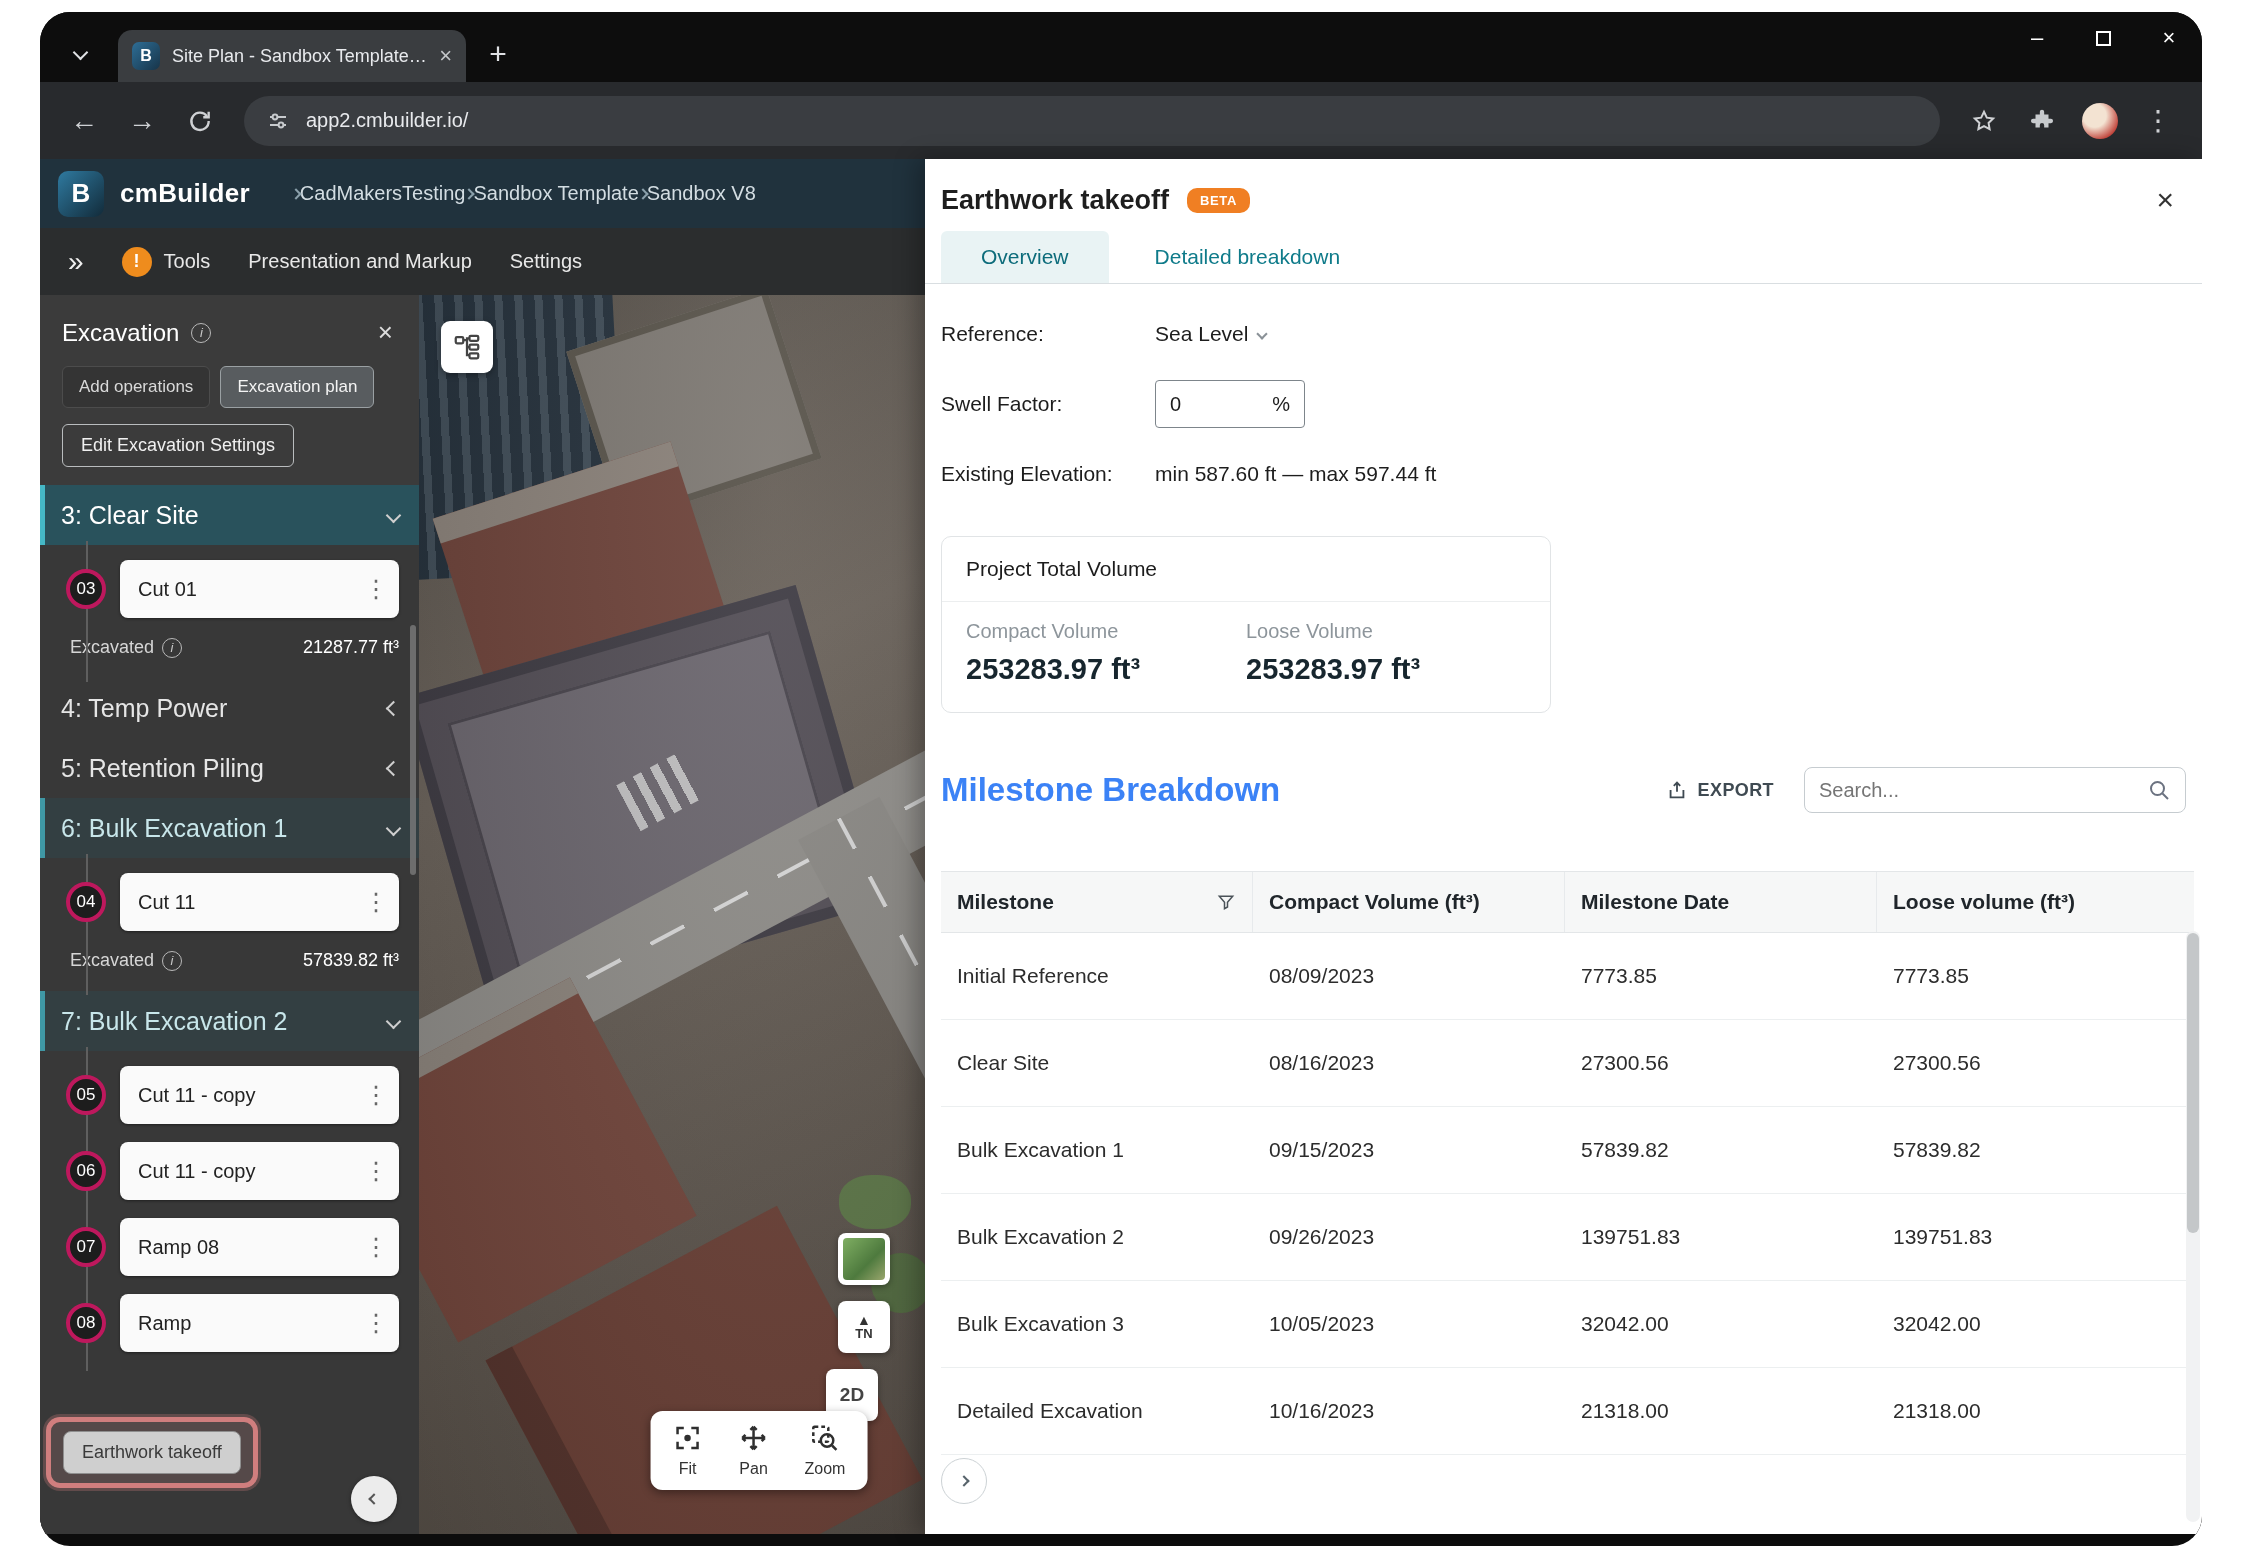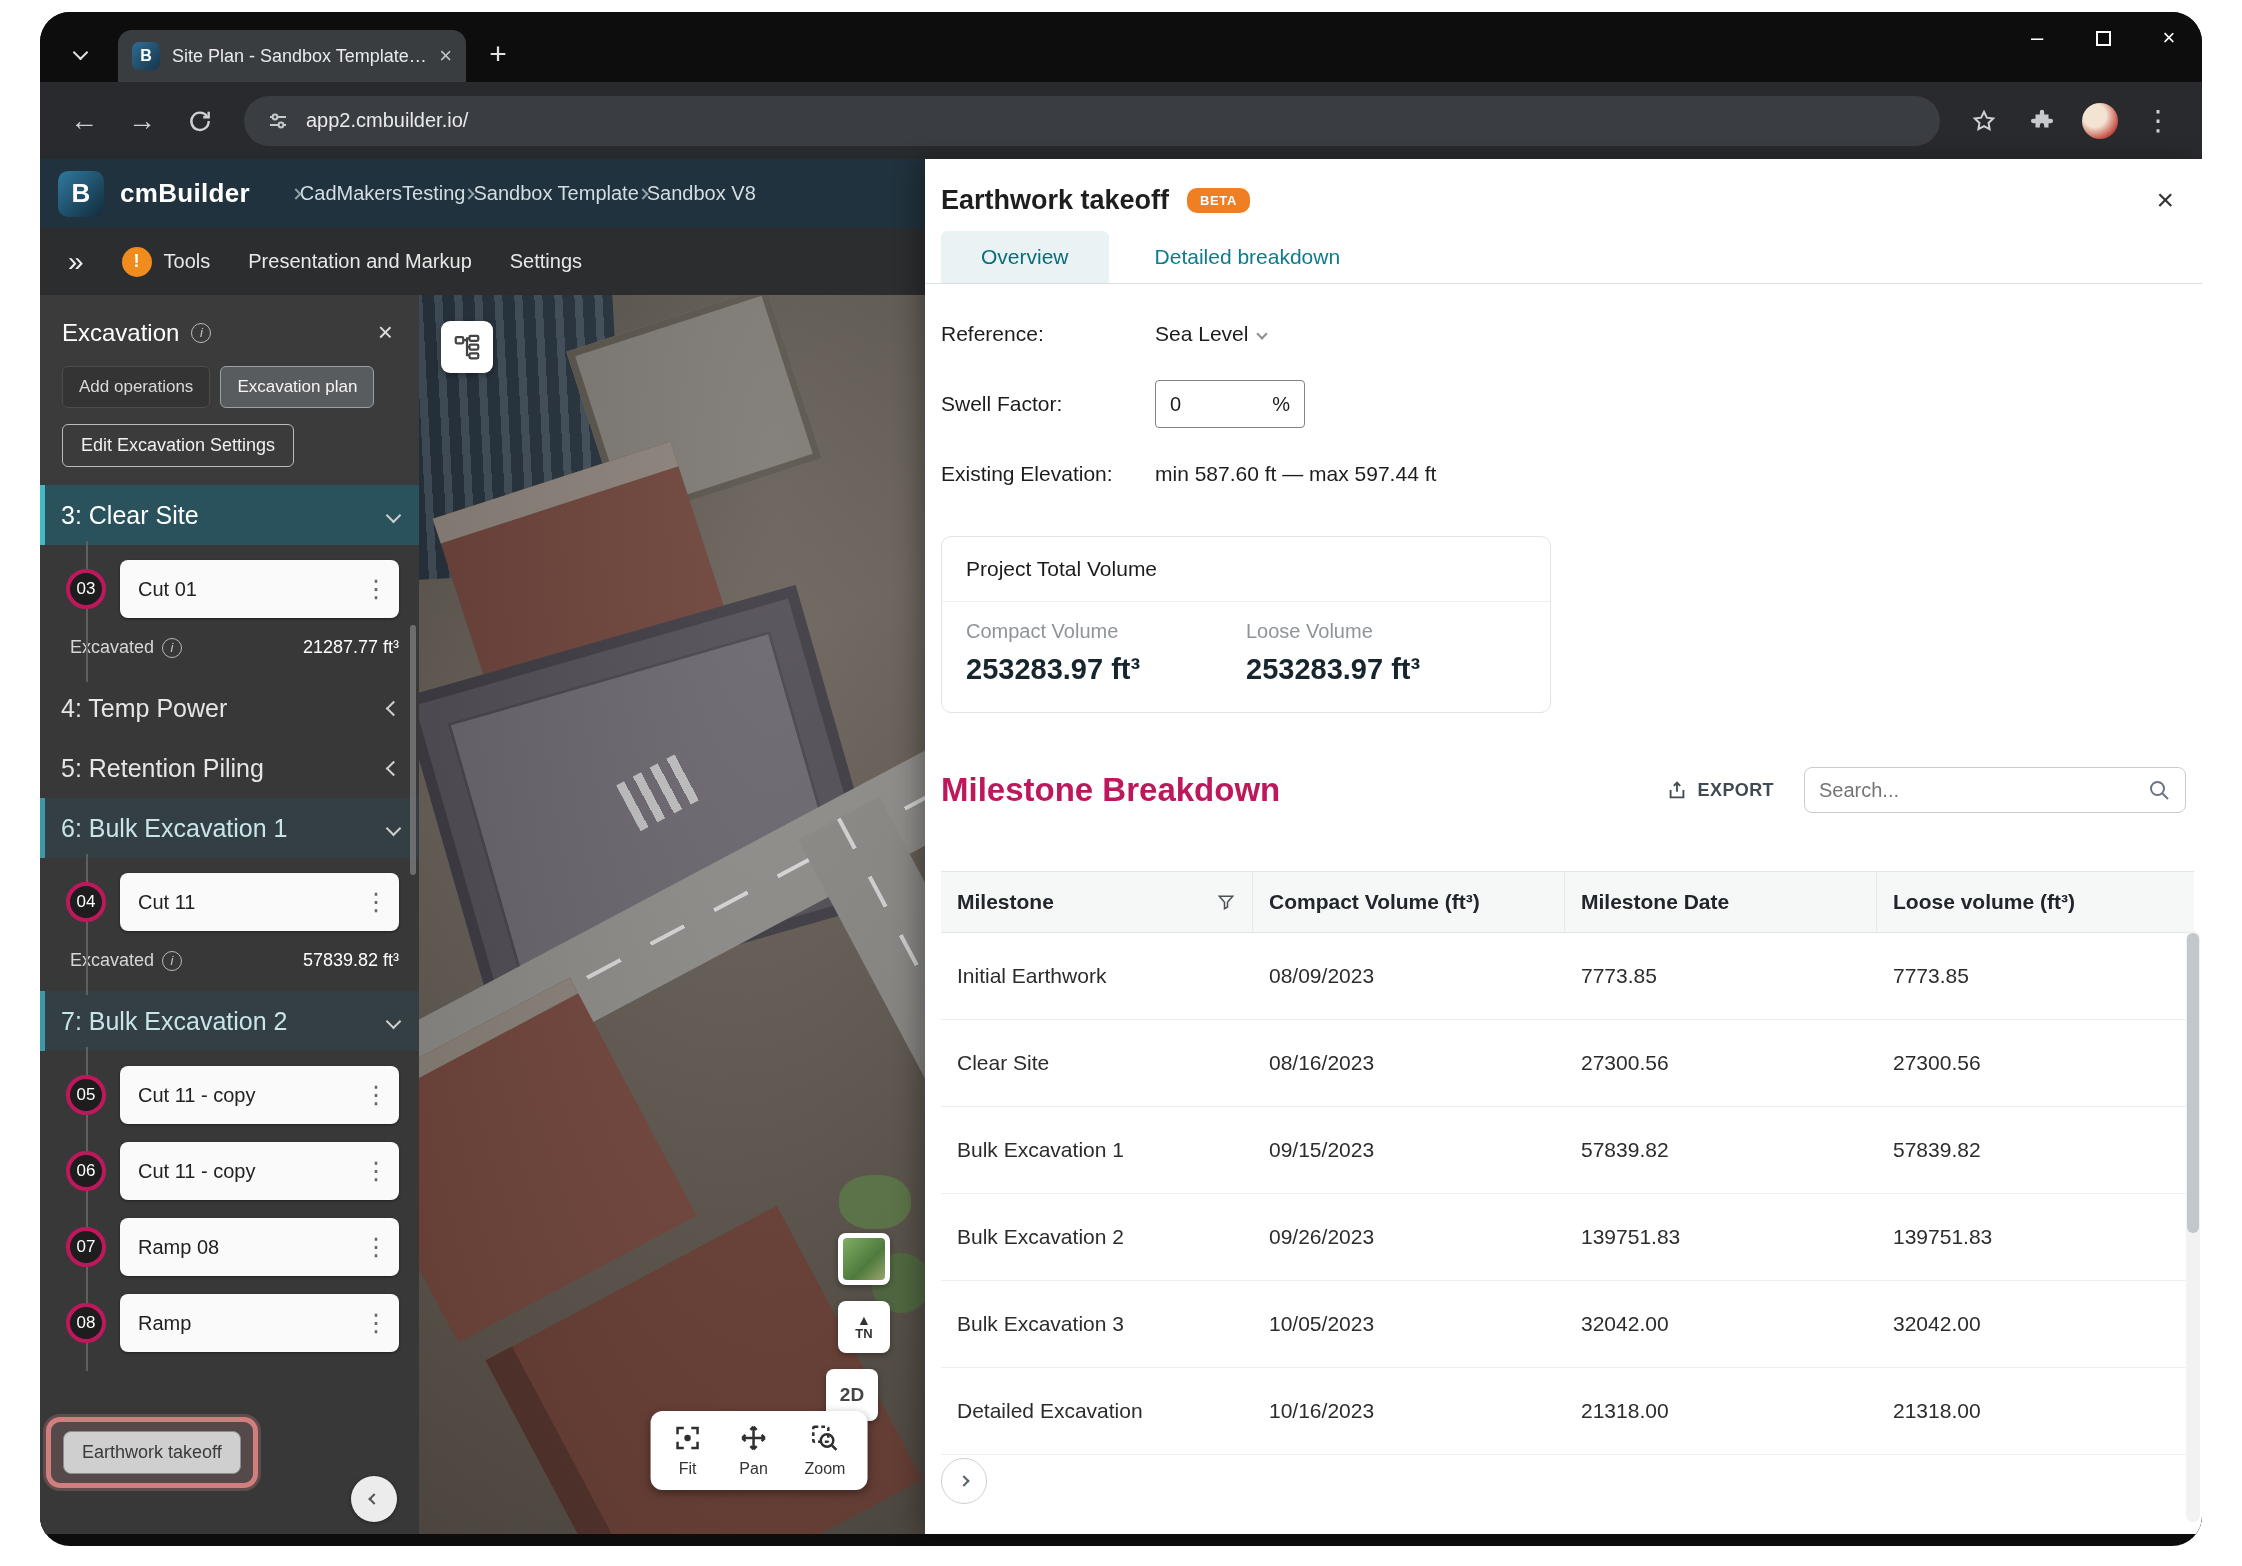--- a/index.html
+++ b/index.html
@@ -108,21 +108,21 @@
   .swell-box{border:1.5px solid #7d858b;border-radius:4px;width:150px;height:48px;display:flex;align-items:center;padding:0 14px}
   .swell-box input{border:none;outline:none;width:70px;font-size:20px;font-family:"Liberation Sans",sans-serif;color:#1d1d1d;background:transparent}
   .swell-box .pct{margin-left:auto;color:#1d1d1d;font-size:20px}
   .total-card{margin:16px 16px 0;width:610px;border:1px solid #e1e4e6;border-radius:10px;overflow:hidden}
   .tc-head{padding:20px 24px;font-size:21px;color:#1c1c1c;border-bottom:1px solid #eceeef}
   .tc-body{display:flex;padding:18px 24px 26px}
   .tc-col{width:290px}
   .tc-label{color:#8d959b;font-size:20px;margin-bottom:10px}
   .tc-value{color:#17262e;font-size:29px;font-weight:600}
   .mi-bar{display:flex;align-items:center;margin:54px 16px 0}
-  .mi-heading{font-size:33px;font-weight:600;color:#be185d;flex:1}
+  .mi-heading{font-size:33px;font-weight:600;color:#3b82f6;flex:1}
   .export{display:flex;align-items:center;gap:10px;color:#3f4a52;font-size:18px;font-weight:bold;letter-spacing:.4px;margin-right:30px}
   .searchbox{width:382px;height:46px;border:1.5px solid #c6ccd0;border-radius:8px;display:flex;align-items:center;padding:0 14px;gap:10px}
   .searchbox input{flex:1;border:none;outline:none;font-size:20px;font-family:"Liberation Sans",sans-serif;color:#555;background:transparent}
   .table-wrap{margin:58px 8px 0 16px;position:relative;flex:1;min-height:0}
   .thead{display:grid;grid-template-columns:312px 312px 312px 303px;background:#f6f7f7;border-top:1px solid #e3e6e8;border-bottom:1px solid #e3e6e8}
   .th{padding:18px 16px;font-size:21px;font-weight:bold;color:#20262b;border-right:1px solid #e7eaec;display:flex;align-items:center;gap:10px}
   .th:last-child{border-right:none}
   .th .funnel{margin-left:auto}
   .trow{display:grid;grid-template-columns:312px 312px 312px 303px;border-bottom:1px solid #eceff0}
   .td{padding:31px 16px;font-size:21px;color:#2c2c2c}
@@ -490,21 +490,21 @@
             </div>
           <div class="th">
               <span>Milestone Date</span>
             </div>
           <div class="th">
               <span>Loose volume (ft³)</span>
             </div>
         </div>
 
         <div class="trow">
-          <div class="td">Initial Earthwork</div>
+          <div class="td">Initial Reference</div>
           <div class="td">08/09/2023</div>
           <div class="td">7773.85</div>
           <div class="td">7773.85</div>
         </div>
         <div class="trow">
           <div class="td">Clear Site</div>
           <div class="td">08/16/2023</div>
           <div class="td">27300.56</div>
           <div class="td">27300.56</div>
         </div>

